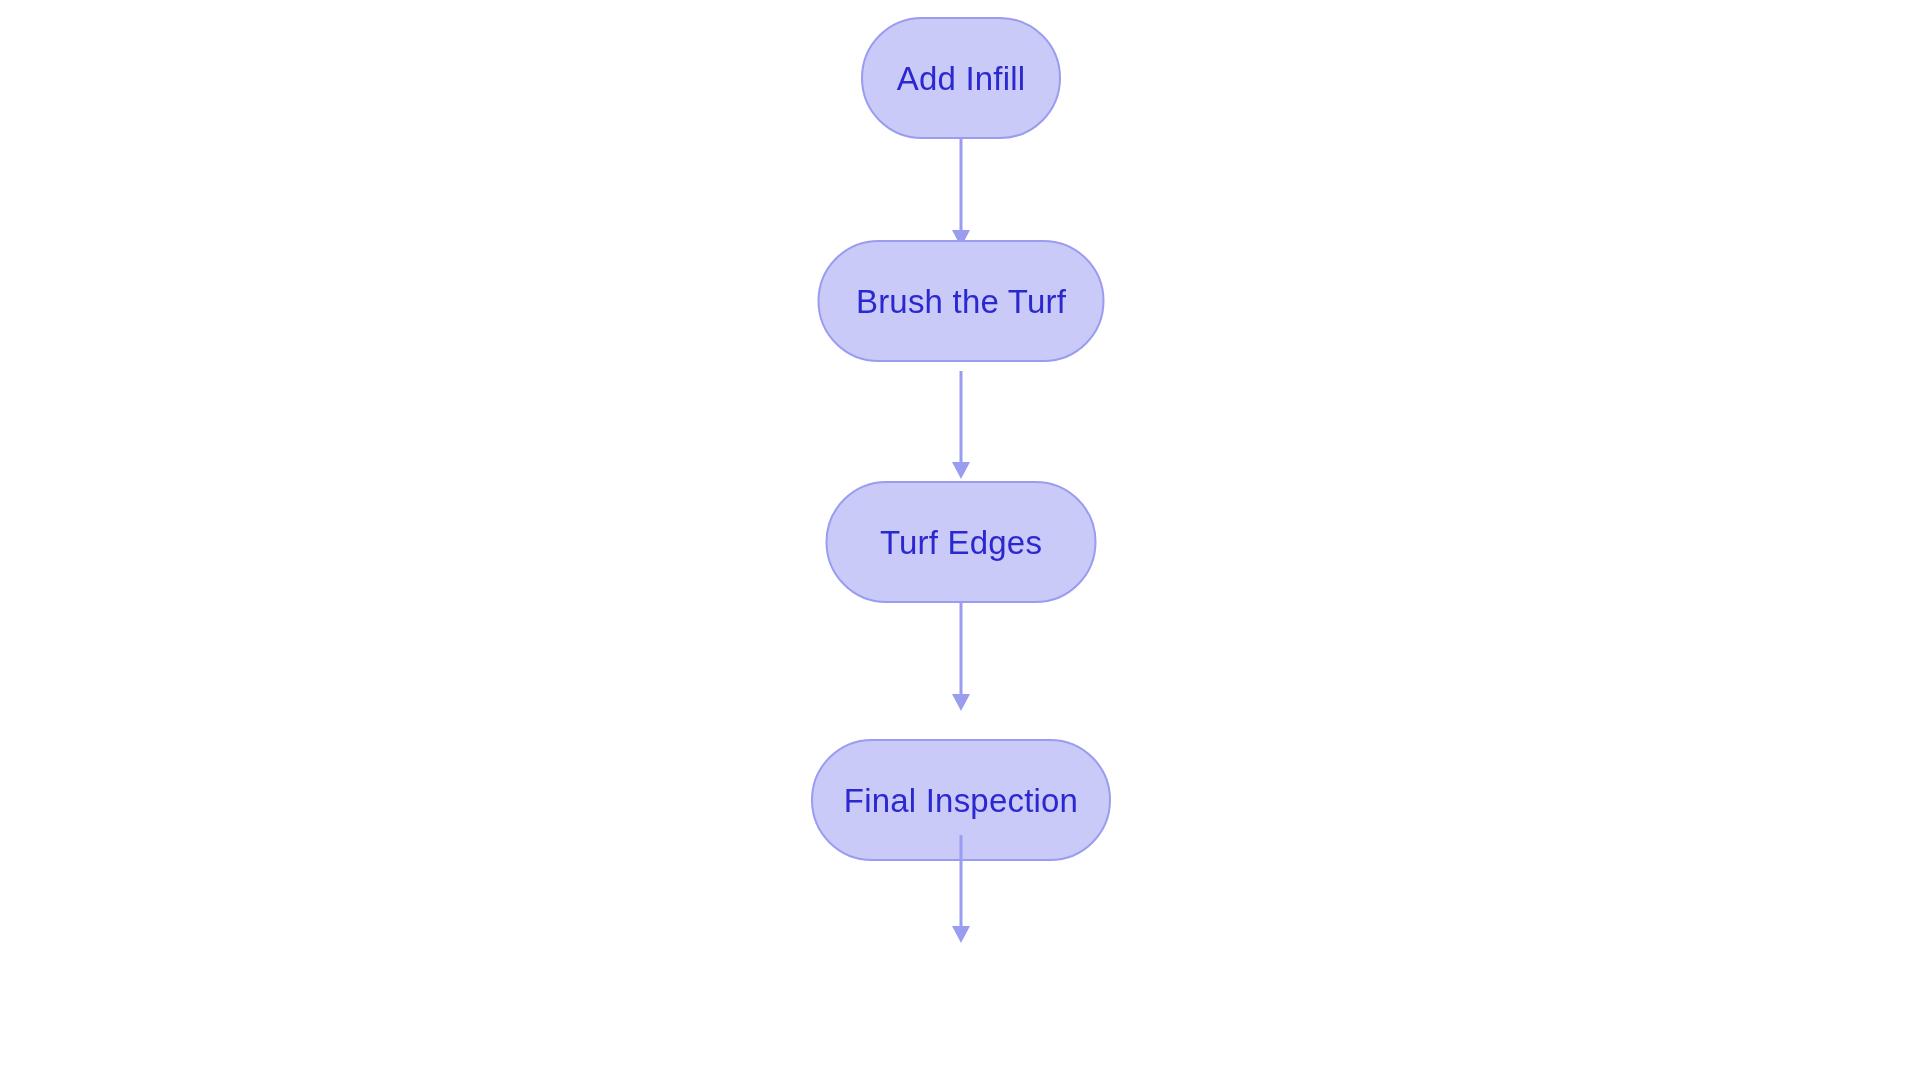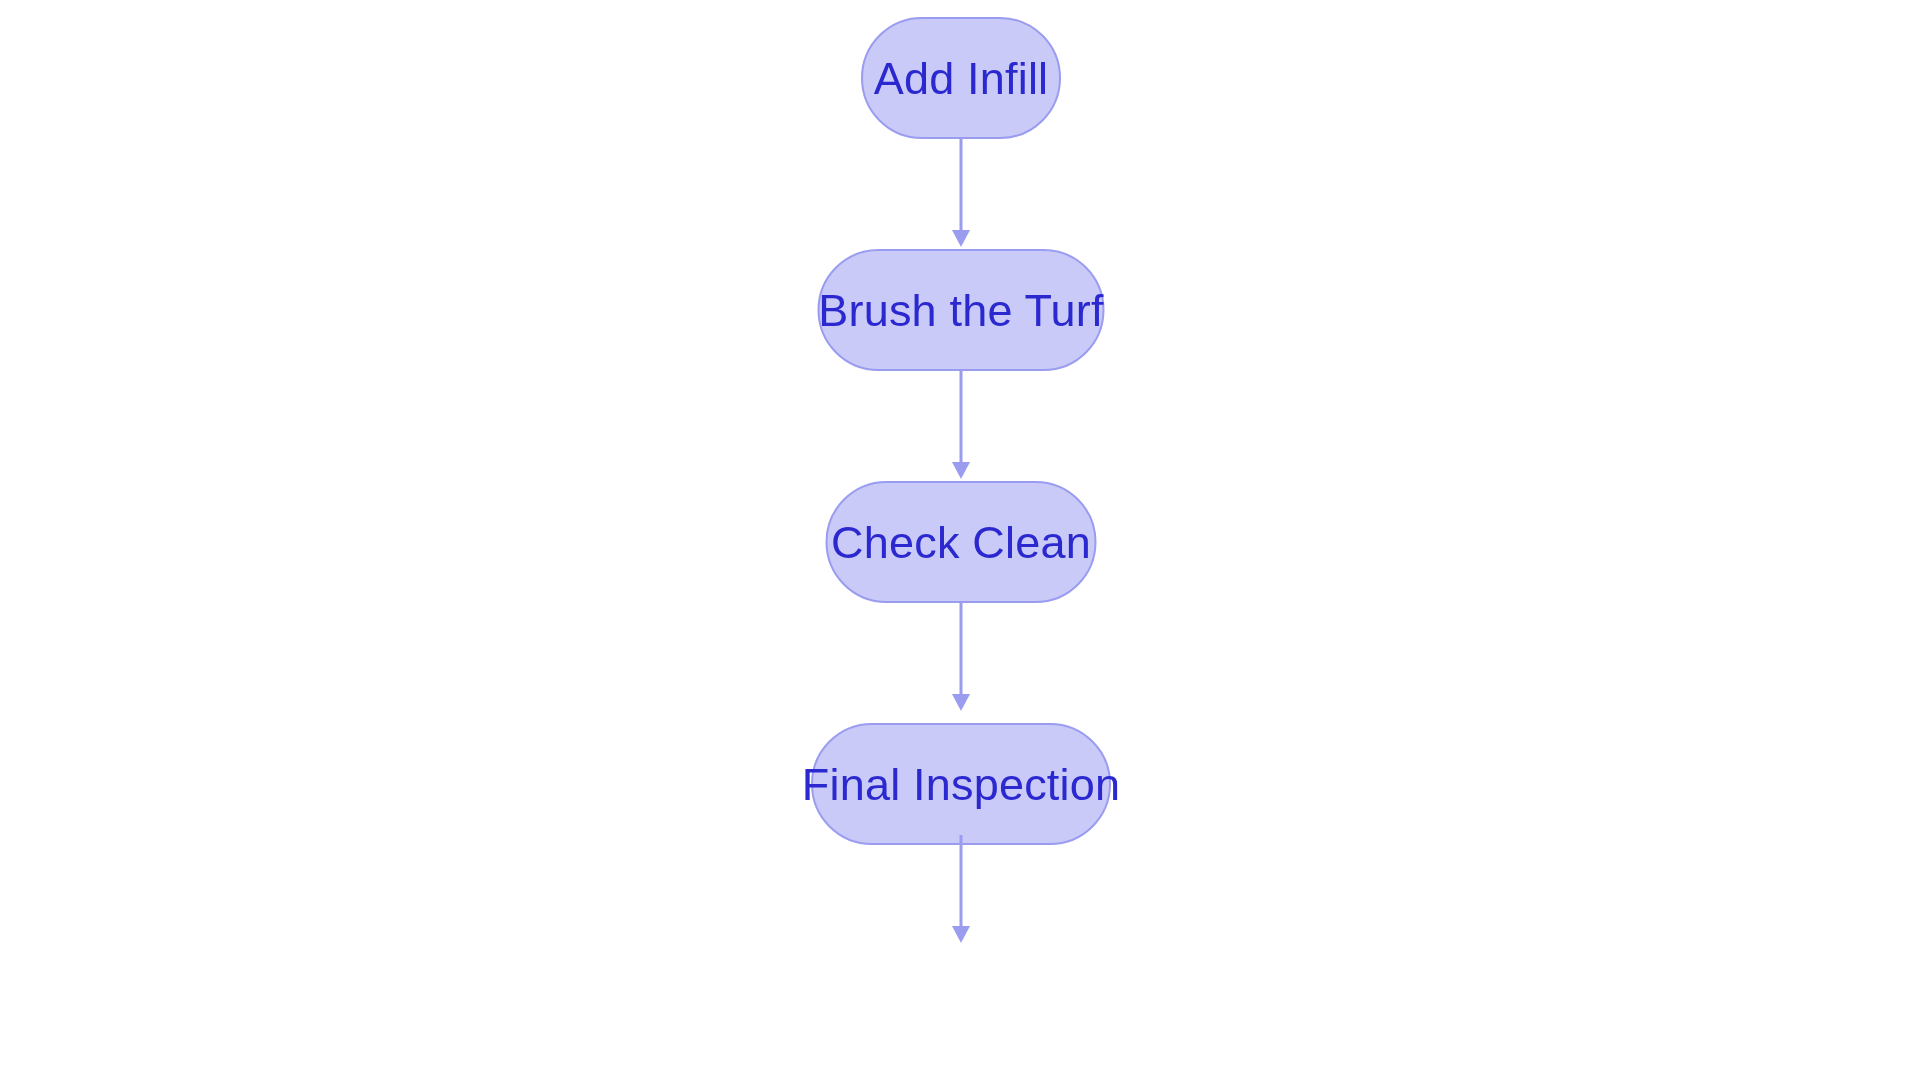--- a/index.html
+++ b/index.html
@@ -40,32 +40,32 @@
     border-radius: 61px;
     display: flex;
     align-items: center;
     justify-content: center;
     transform: translateX(-50%);
     left: 961px;
   }
 
   .flow-node-label {
     font-family: "Liberation Sans", sans-serif;
-    font-size: 45px;
+    font-size: 33px;
     font-weight: 400;
     color: #2b28cf;
     line-height: 1;
     white-space: nowrap;
     letter-spacing: 0.2px;
   }
 
   .node-1 { width: 200px; top: 17px; }
-  .node-2 { width: 287px; top: 249px; align-items: center; }
+  .node-2 { width: 287px; top: 240px; align-items: center; }
   .node-3 { width: 271px; top: 481px; }
-  .node-4 { width: 300px; top: 723px; justify-content: center; }
+  .node-4 { width: 300px; top: 739px; justify-content: center; }
   .node-5 { width: 216px; top: 945px; }
 
   
   .flow-arrow {
     position: absolute;
     left: 961px;
     transform: translateX(-50%);
     width: 22px;
     height: 110px;
     overflow: visible;
@@ -104,21 +104,21 @@
     </div>
 
     <div class="flow-arrow arrow-2">
       <svg viewBox="0 0 22 110" xmlns="http://www.w3.org/2000/svg" aria-hidden="true">
         <line x1="11" y1="0" x2="11" y2="92" stroke="#9a9cf0" stroke-width="3"></line>
         <polygon points="2,91 20,91 11,108" fill="#9a9cf0"></polygon>
       </svg>
     </div>
 
     <div class="flow-node node-3">
-      <span class="flow-node-label">Check Clean</span>
+      <span class="flow-node-label">Turf Edges</span>
     </div>
 
     <div class="flow-arrow arrow-3">
       <svg viewBox="0 0 22 110" xmlns="http://www.w3.org/2000/svg" aria-hidden="true">
         <line x1="11" y1="0" x2="11" y2="92" stroke="#9a9cf0" stroke-width="3"></line>
         <polygon points="2,91 20,91 11,108" fill="#9a9cf0"></polygon>
       </svg>
     </div>
 
     <div class="flow-node node-4">

